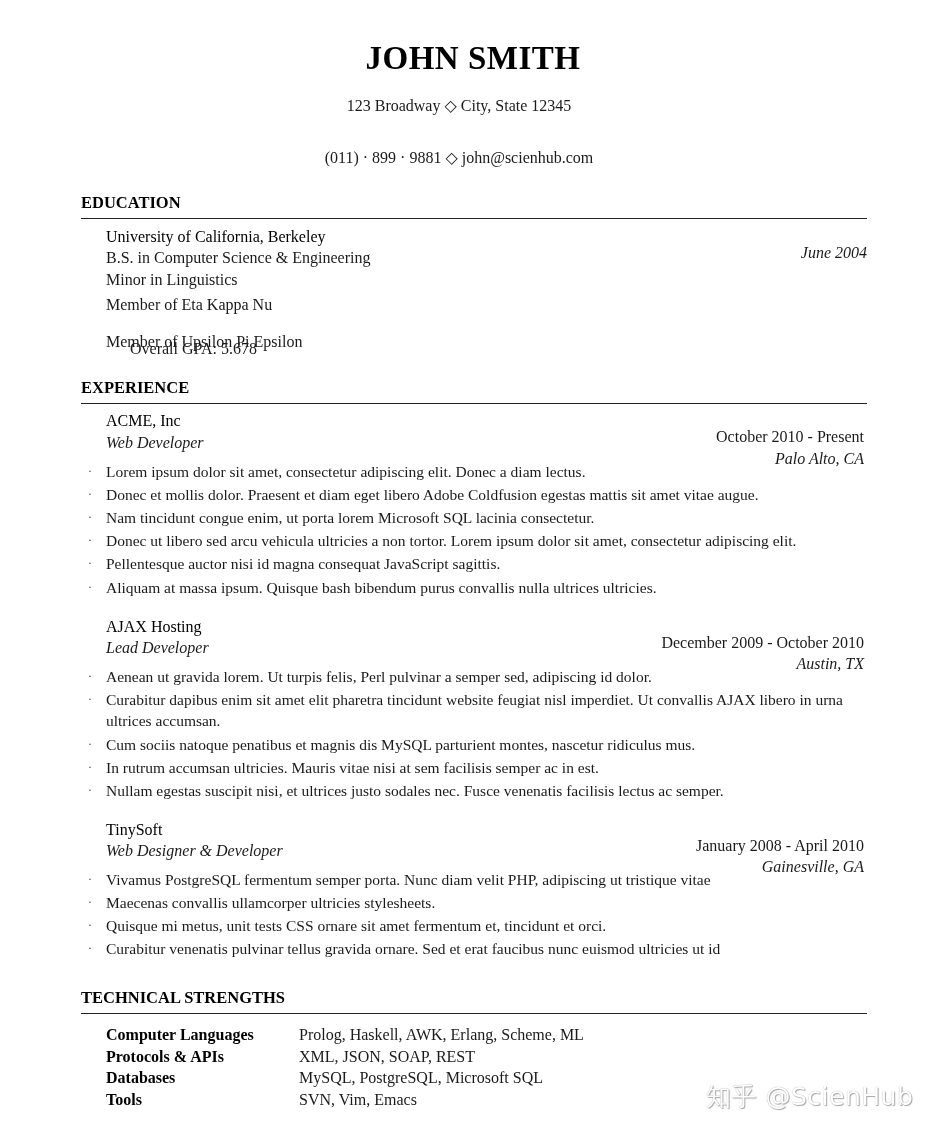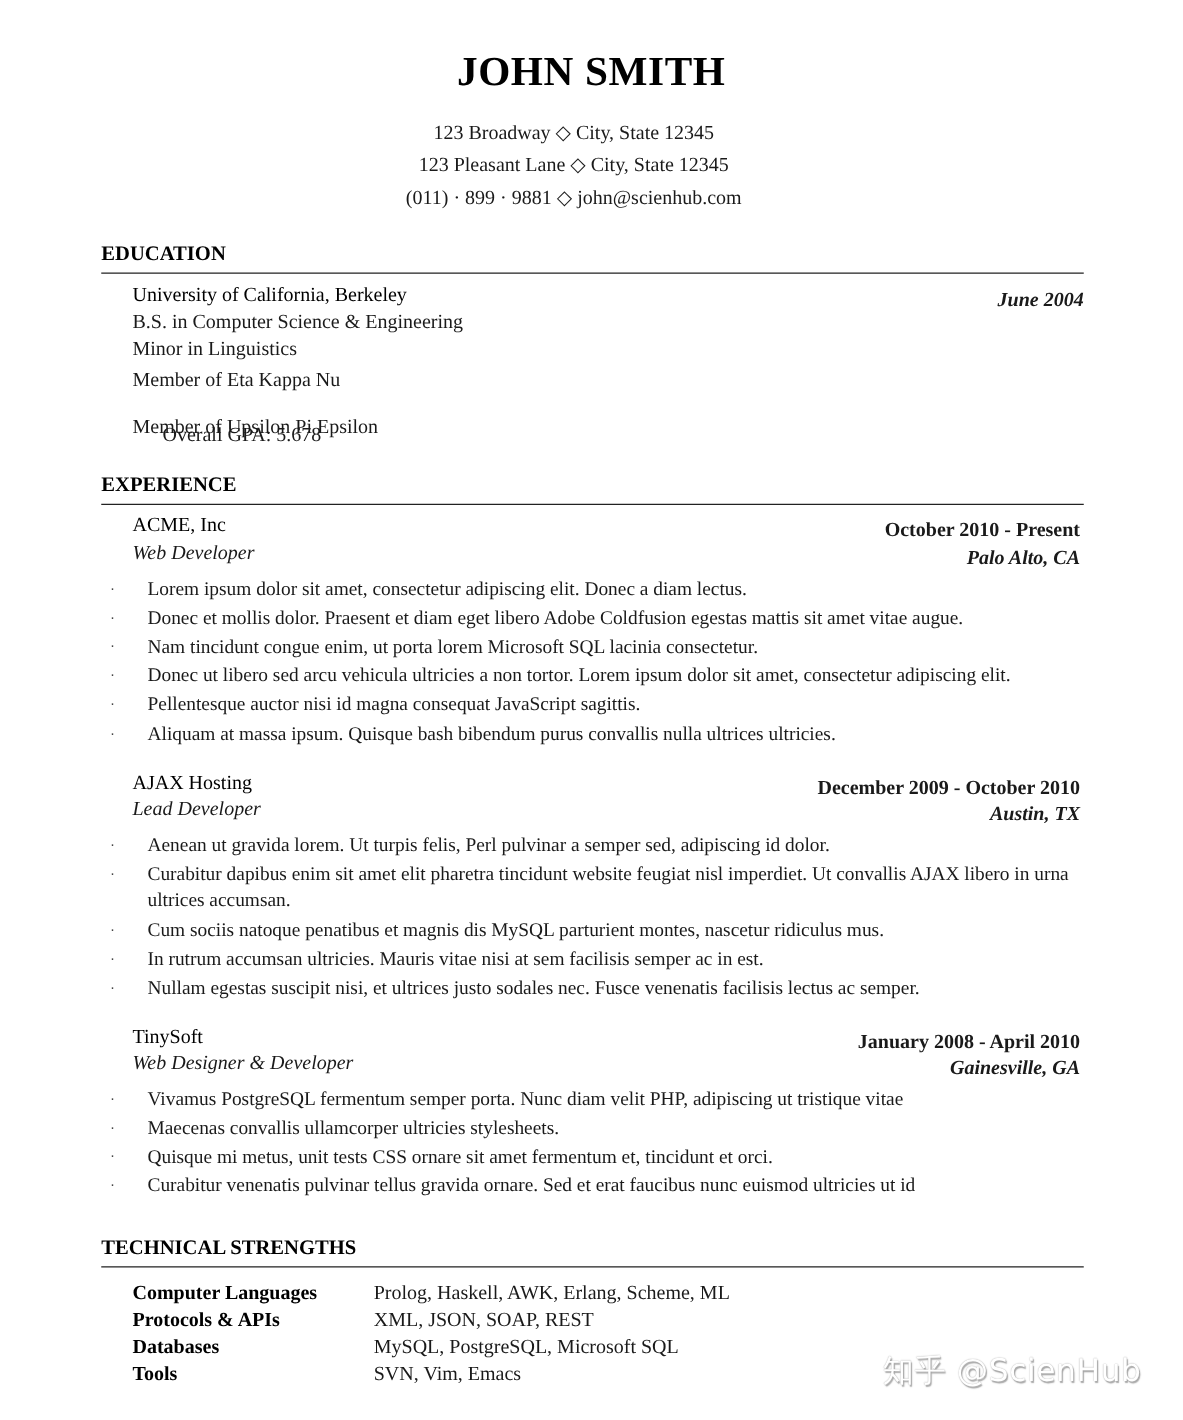--- a/index.html
+++ b/index.html
@@ -57,21 +57,21 @@
   }
   .row {
     position: absolute;
     left: 106px;
     width: 761px;
     font-size: 16px;
     line-height: 20px;
     color: #1a1a1a;
   }
   .row .left { position: absolute; left: 0; top: 0; white-space: nowrap; }
-  .row .right { position: absolute; right: 0; top: 4px; white-space: nowrap; font-weight: bold; }
+  .row .right { position: absolute; right: 0; top: 16px; white-space: nowrap; }
   .bold { font-weight: normal; color: #000; }
   .ital { font-style: italic; }
   .line {
     position: absolute;
     left: 106px;
     font-size: 16px;
     line-height: 20px;
     white-space: nowrap;
     color: #1a1a1a;
   }
@@ -86,21 +86,21 @@
   .bullet .dot {
     position: absolute;
     left: 0;
     top: 0;
     width: 12px;
     font-size: 12px;
     color: #444;
   }
   .bullet .txt {
     display: block;
-    margin-left: 30px;
+    margin-left: 18px;
   }
   .skills {
     position: absolute;
     left: 106px;
     top: 1024px;
     font-size: 16px;
     line-height: 21.5px;
   }
   .skill-row { position: relative; height: 21.5px; }
   .skill-row .k { position: absolute; left: 0; font-weight: bold; color: #000; white-space: nowrap; }
@@ -117,21 +117,20 @@
     white-space: nowrap;
   }
 </style>
 </head>
 <body>
 
 <div class="page">
 
   <div class="name">JOHN SMITH</div>
   <div class="contact-line" style="top:96px;">123 Broadway ◇ City, State 12345</div>
-  <div class="contact-line" style="top:122px;">123 Pleasant Lane ◇ City, State 12345</div>
   <div class="contact-line" style="top:148px;">(011) · 899 · 9881 ◇ john@scienhub.com</div>
 
   <div class="section-title" style="top:193px;">EDUCATION</div>
   <div class="section-rule" style="top:218px;"></div>
 
   <div class="row" style="top:227px;">
     <span class="left bold">University of California, Berkeley</span>
     <span class="right ital">June 2004</span>
   </div>
   <div class="line" style="top:248px;">B.S. in Computer Science &amp; Engineering</div>

